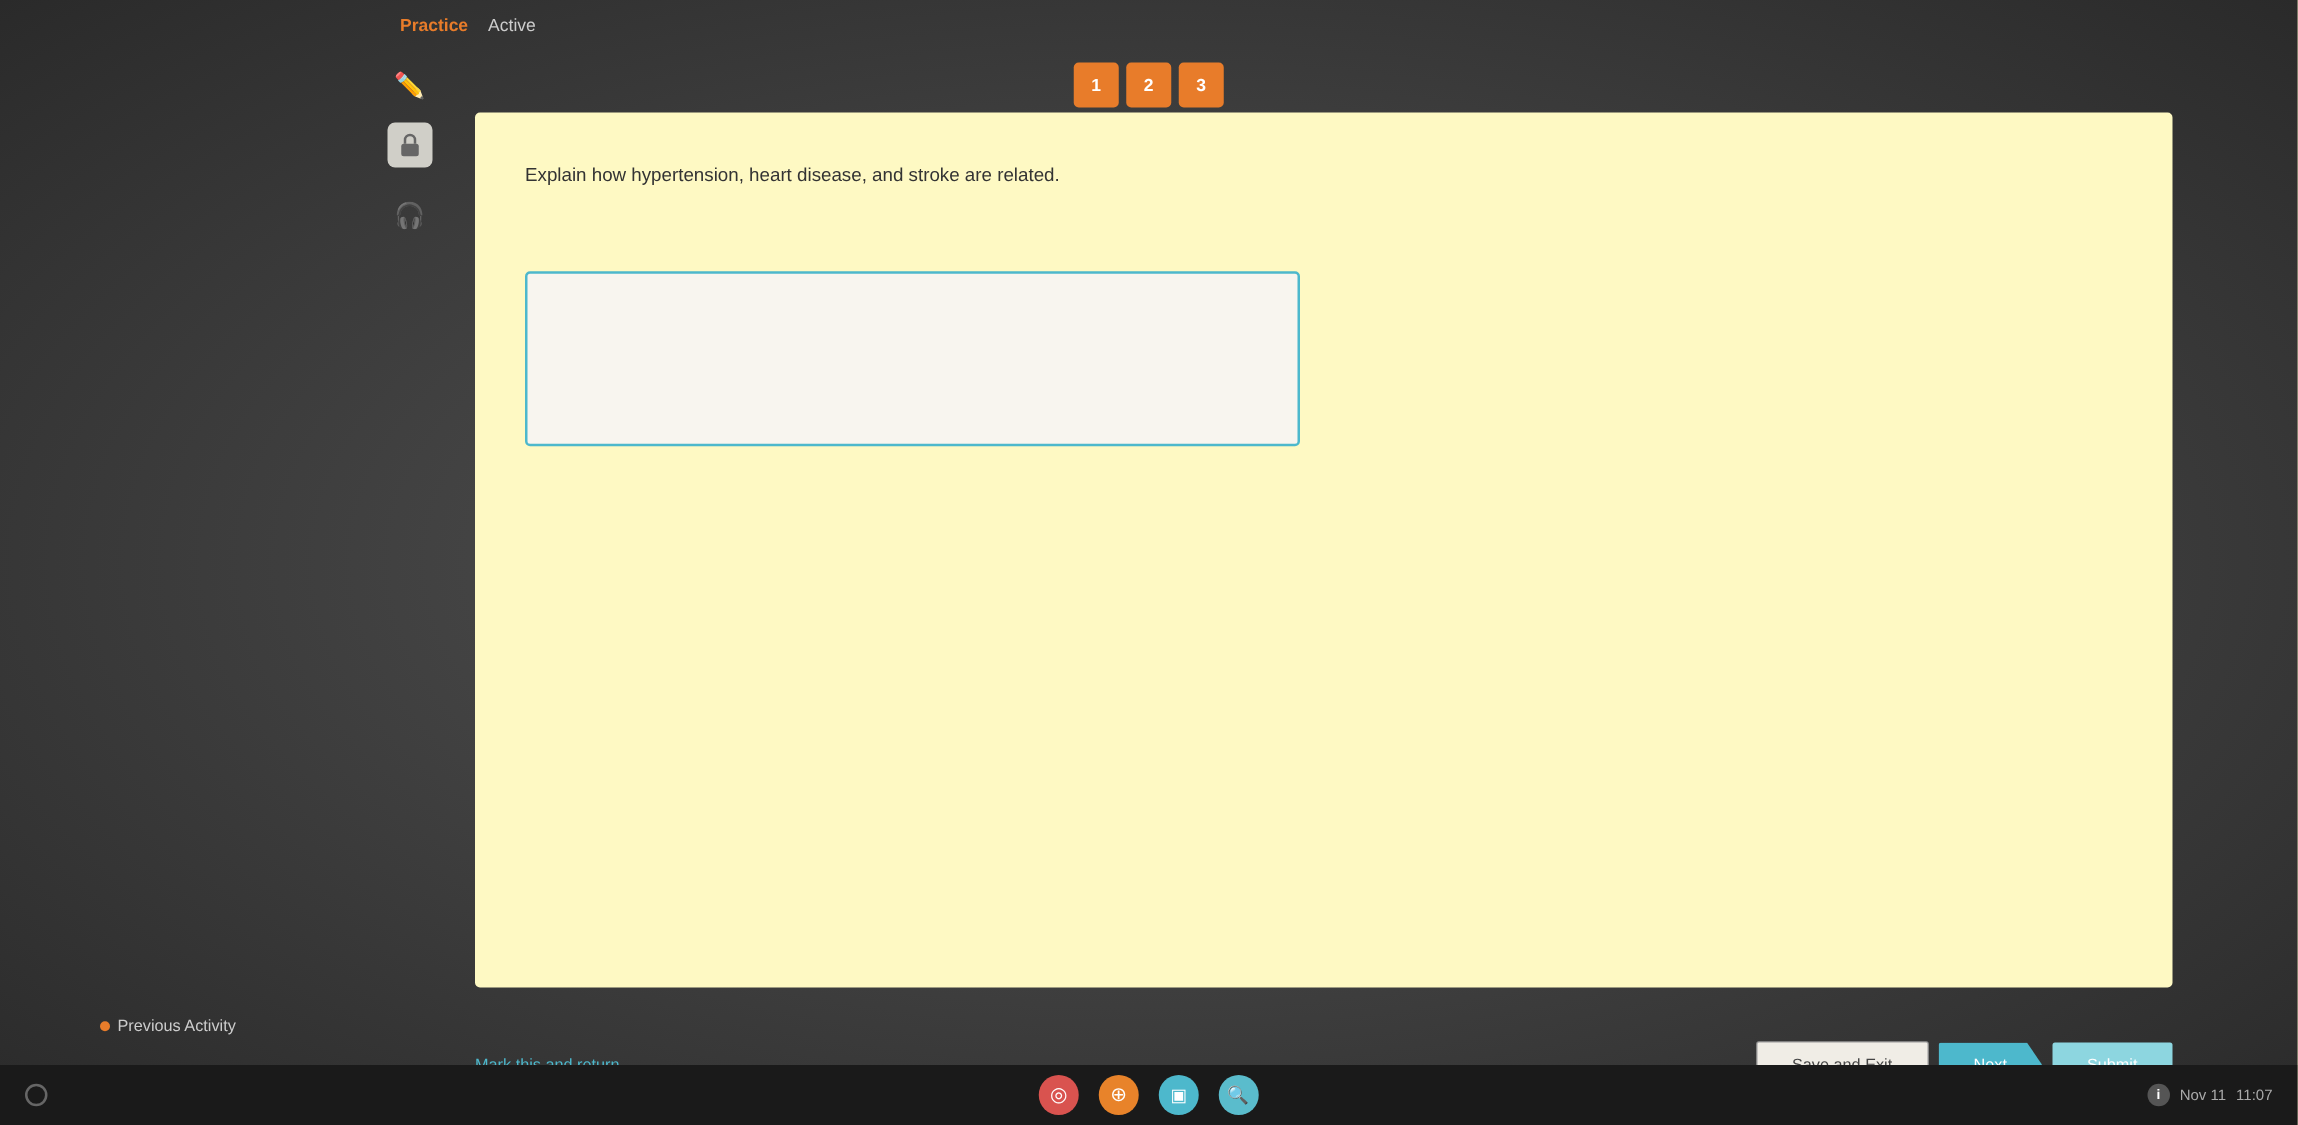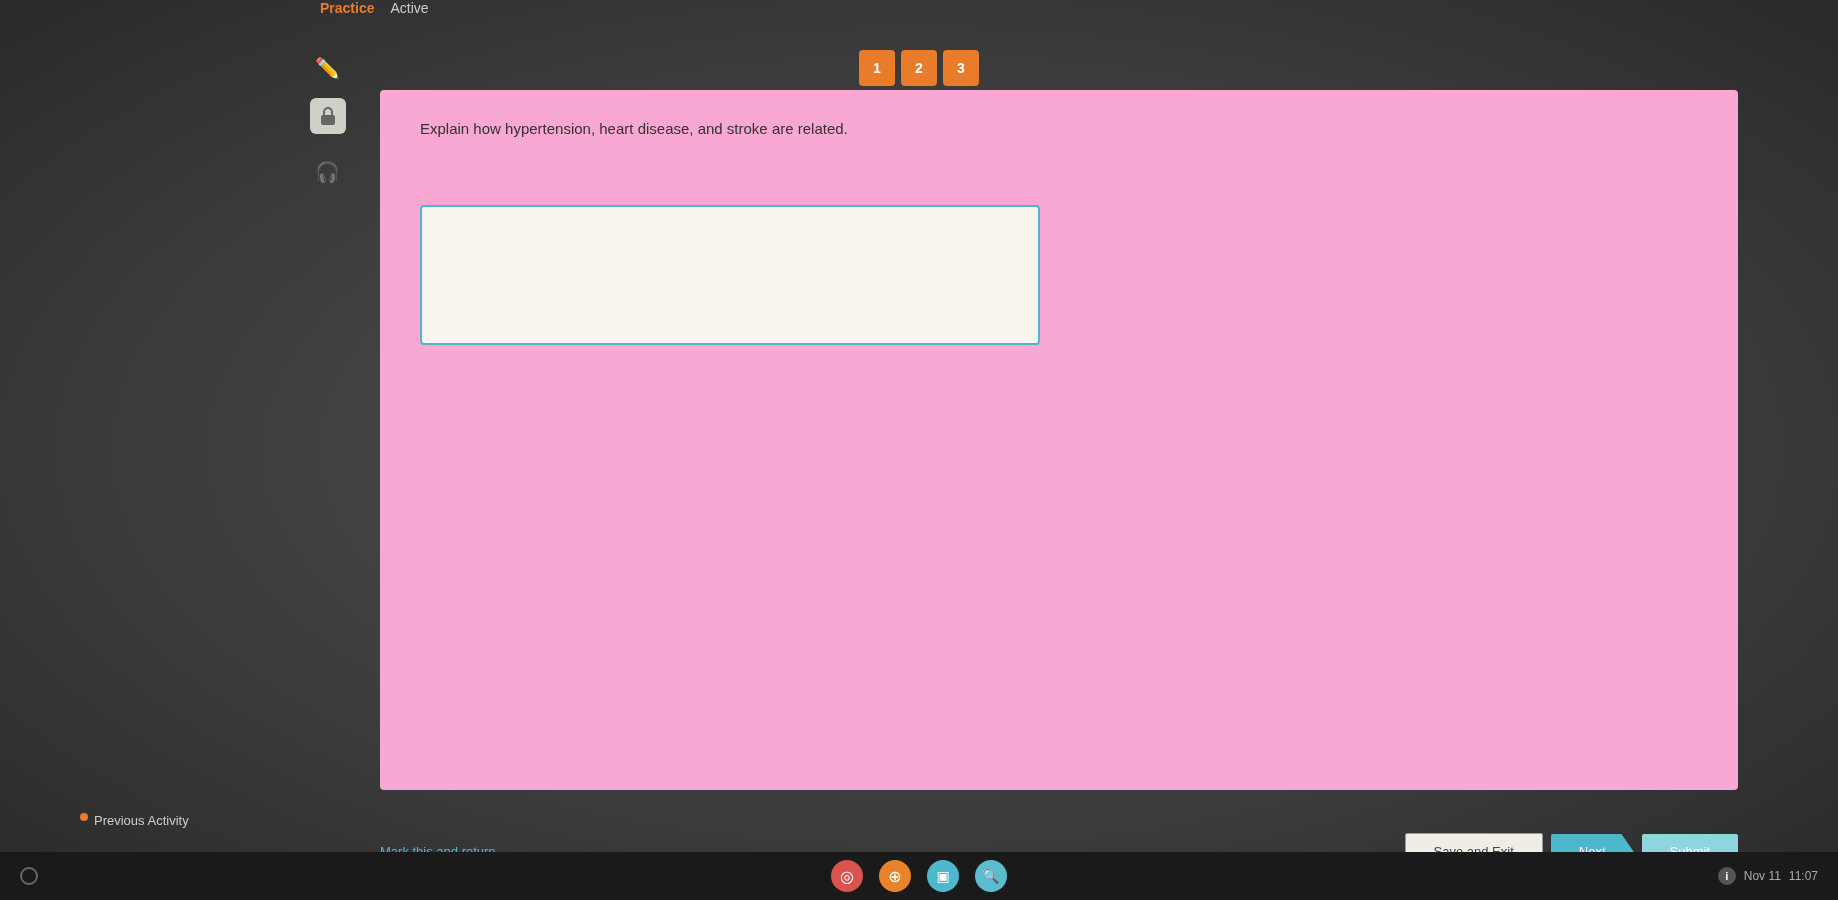--- a/index.html
+++ b/index.html
@@ -21,20 +21,21 @@
     }
 
     
     .top-bar {
       position: absolute;
       top: 0;
       left: 0;
       right: 0;
       height: 40px;
       display: flex;
+      align-items: center;
       padding: 0 320px;
       gap: 16px;
     }
 
     .top-bar-title {
       color: #e87c2a;
       font-size: 14px;
       font-weight: bold;
     }
 
@@ -109,23 +110,23 @@
       background: #e87c2a;
     }
 
     
     .main-card {
       position: absolute;
       top: 90px;
       left: 380px;
       right: 100px;
       bottom: 110px;
-      background: #f9a8d4;
+      background: #fef9c3;
       border-radius: 4px;
-      padding: 30px 40px;
+      padding: 42px 40px;
       display: flex;
       flex-direction: column;
       gap: 48px;
     }
 
     .question-text {
       font-size: 15px;
       color: #333;
       margin-bottom: 20px;
       font-weight: normal;
@@ -203,21 +204,21 @@
     }
 
     
     .prev-activity {
       position: absolute;
       bottom: 72px;
       left: 80px;
       color: #ccc;
       font-size: 13px;
       display: flex;
-      align-items: flex-start;
+      align-items: center;
       gap: 6px;
       cursor: pointer;
     }
 
     .prev-activity-dot {
       width: 8px;
       height: 8px;
       background: #e87c2a;
       border-radius: 50%;
     }

